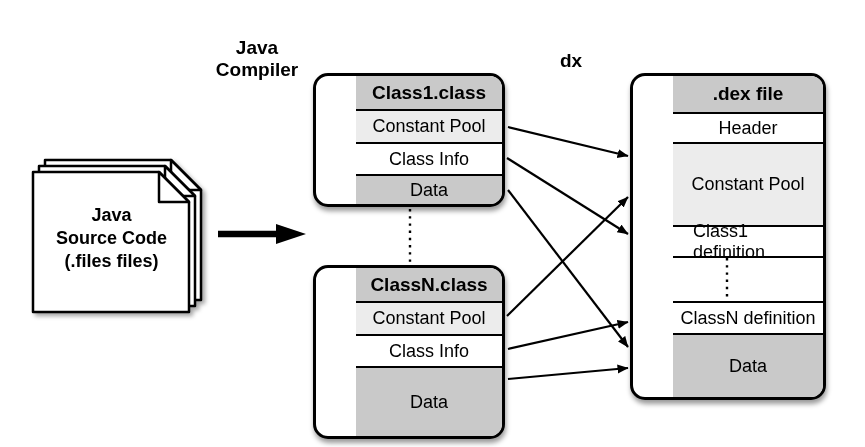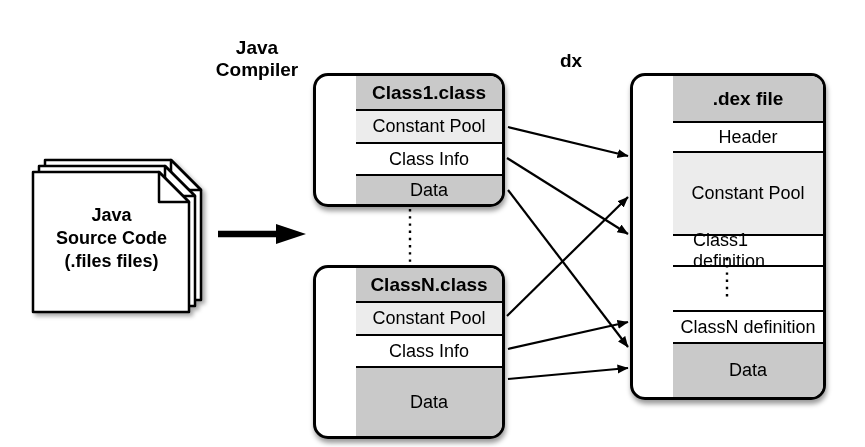--- a/index.html
+++ b/index.html
@@ -27,21 +27,21 @@
   .bg-gray{background:var(--gray);}
   .bg-lgray{background:var(--lgray);text-align:center;}
   .bg-white{background:var(--white);}
   .row.fill{flex:1 1 auto;text-align:right;}
   #class1{left:313px;top:73px;width:192px;height:134px;}
   #classn{left:313px;top:265px;width:192px;height:174px;}
   #dex{left:630px;top:73px;width:196px;height:327px;}
   #class1 .title,#classn .title{height:33px;}
   #class1 .r1,#classn .r1{height:33px;}
   #class1 .r2,#classn .r2{height:32px;}
-  #dex .title{height:45px;}
+  #dex .title{height:36px;}
   #dex .r1{height:30px;}
   #dex .r2{height:83px;}
   #dex .r3{height:31px;padding-left:20px;}
   #dex .gap{height:45px;}
   #dex .r4{height:32px;}
   #overlay{position:absolute;left:0;top:0;width:865px;height:447px;z-index:3;pointer-events:none;}
 </style>
 </head>
 <body>
 

